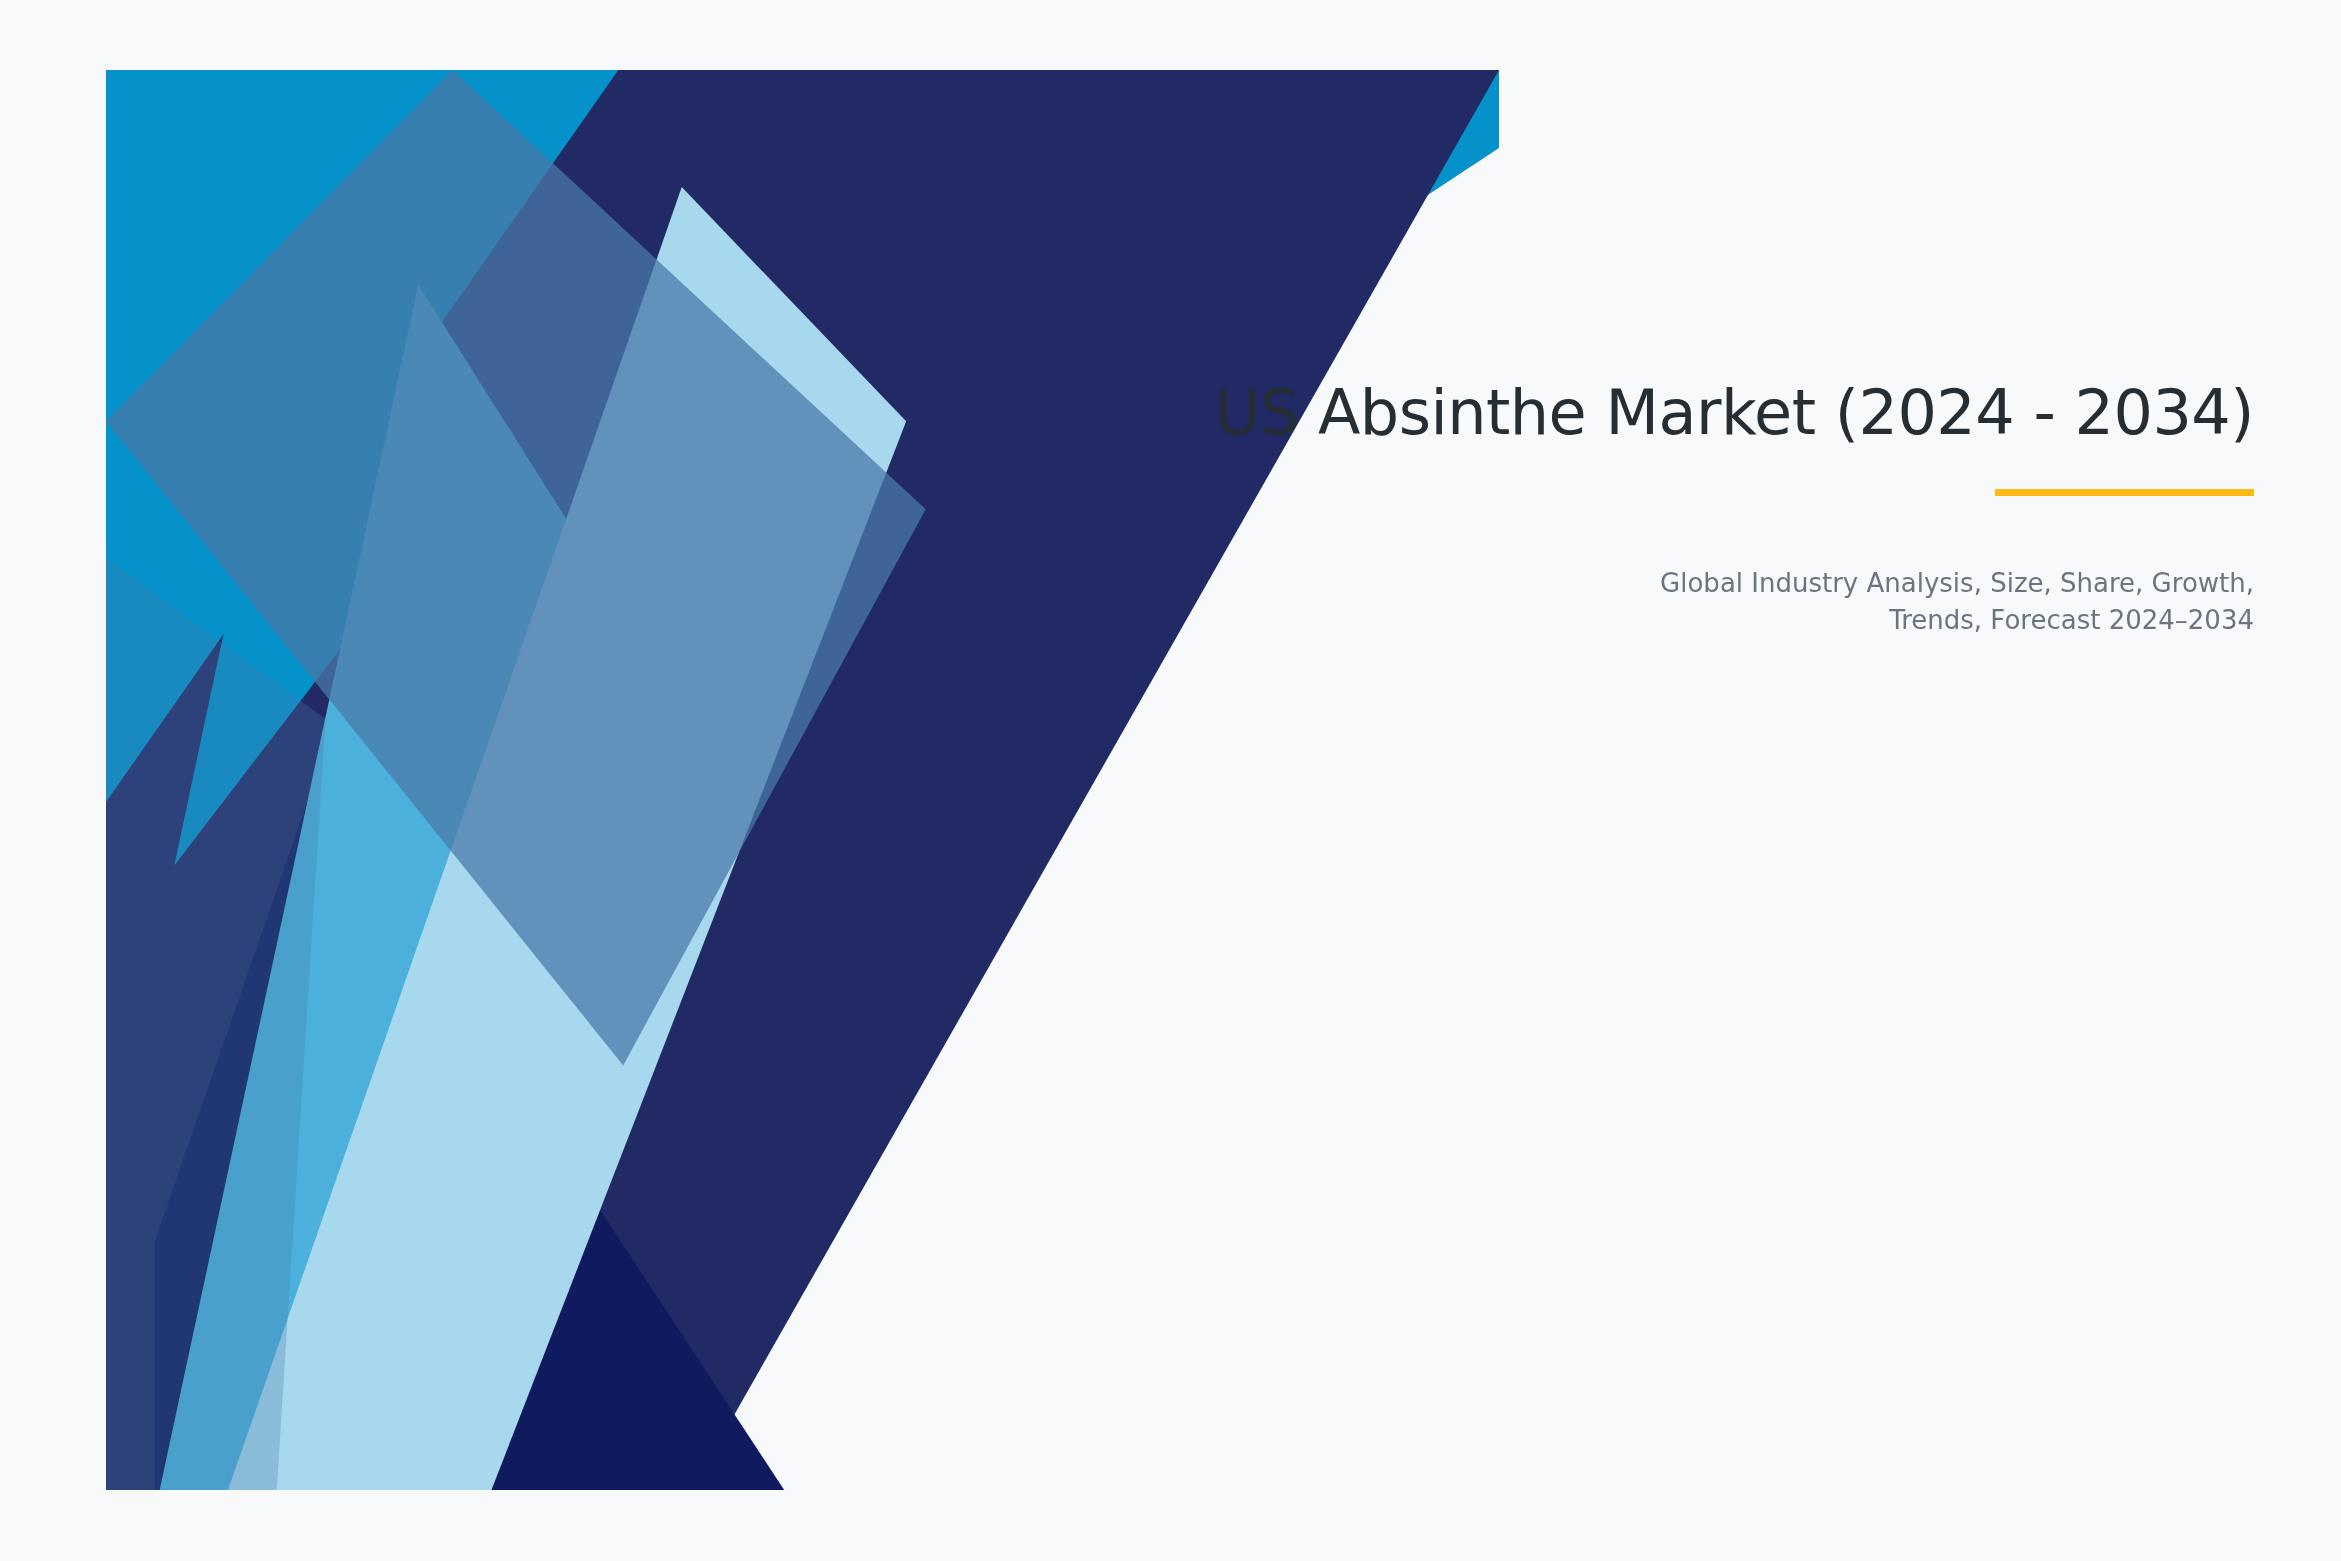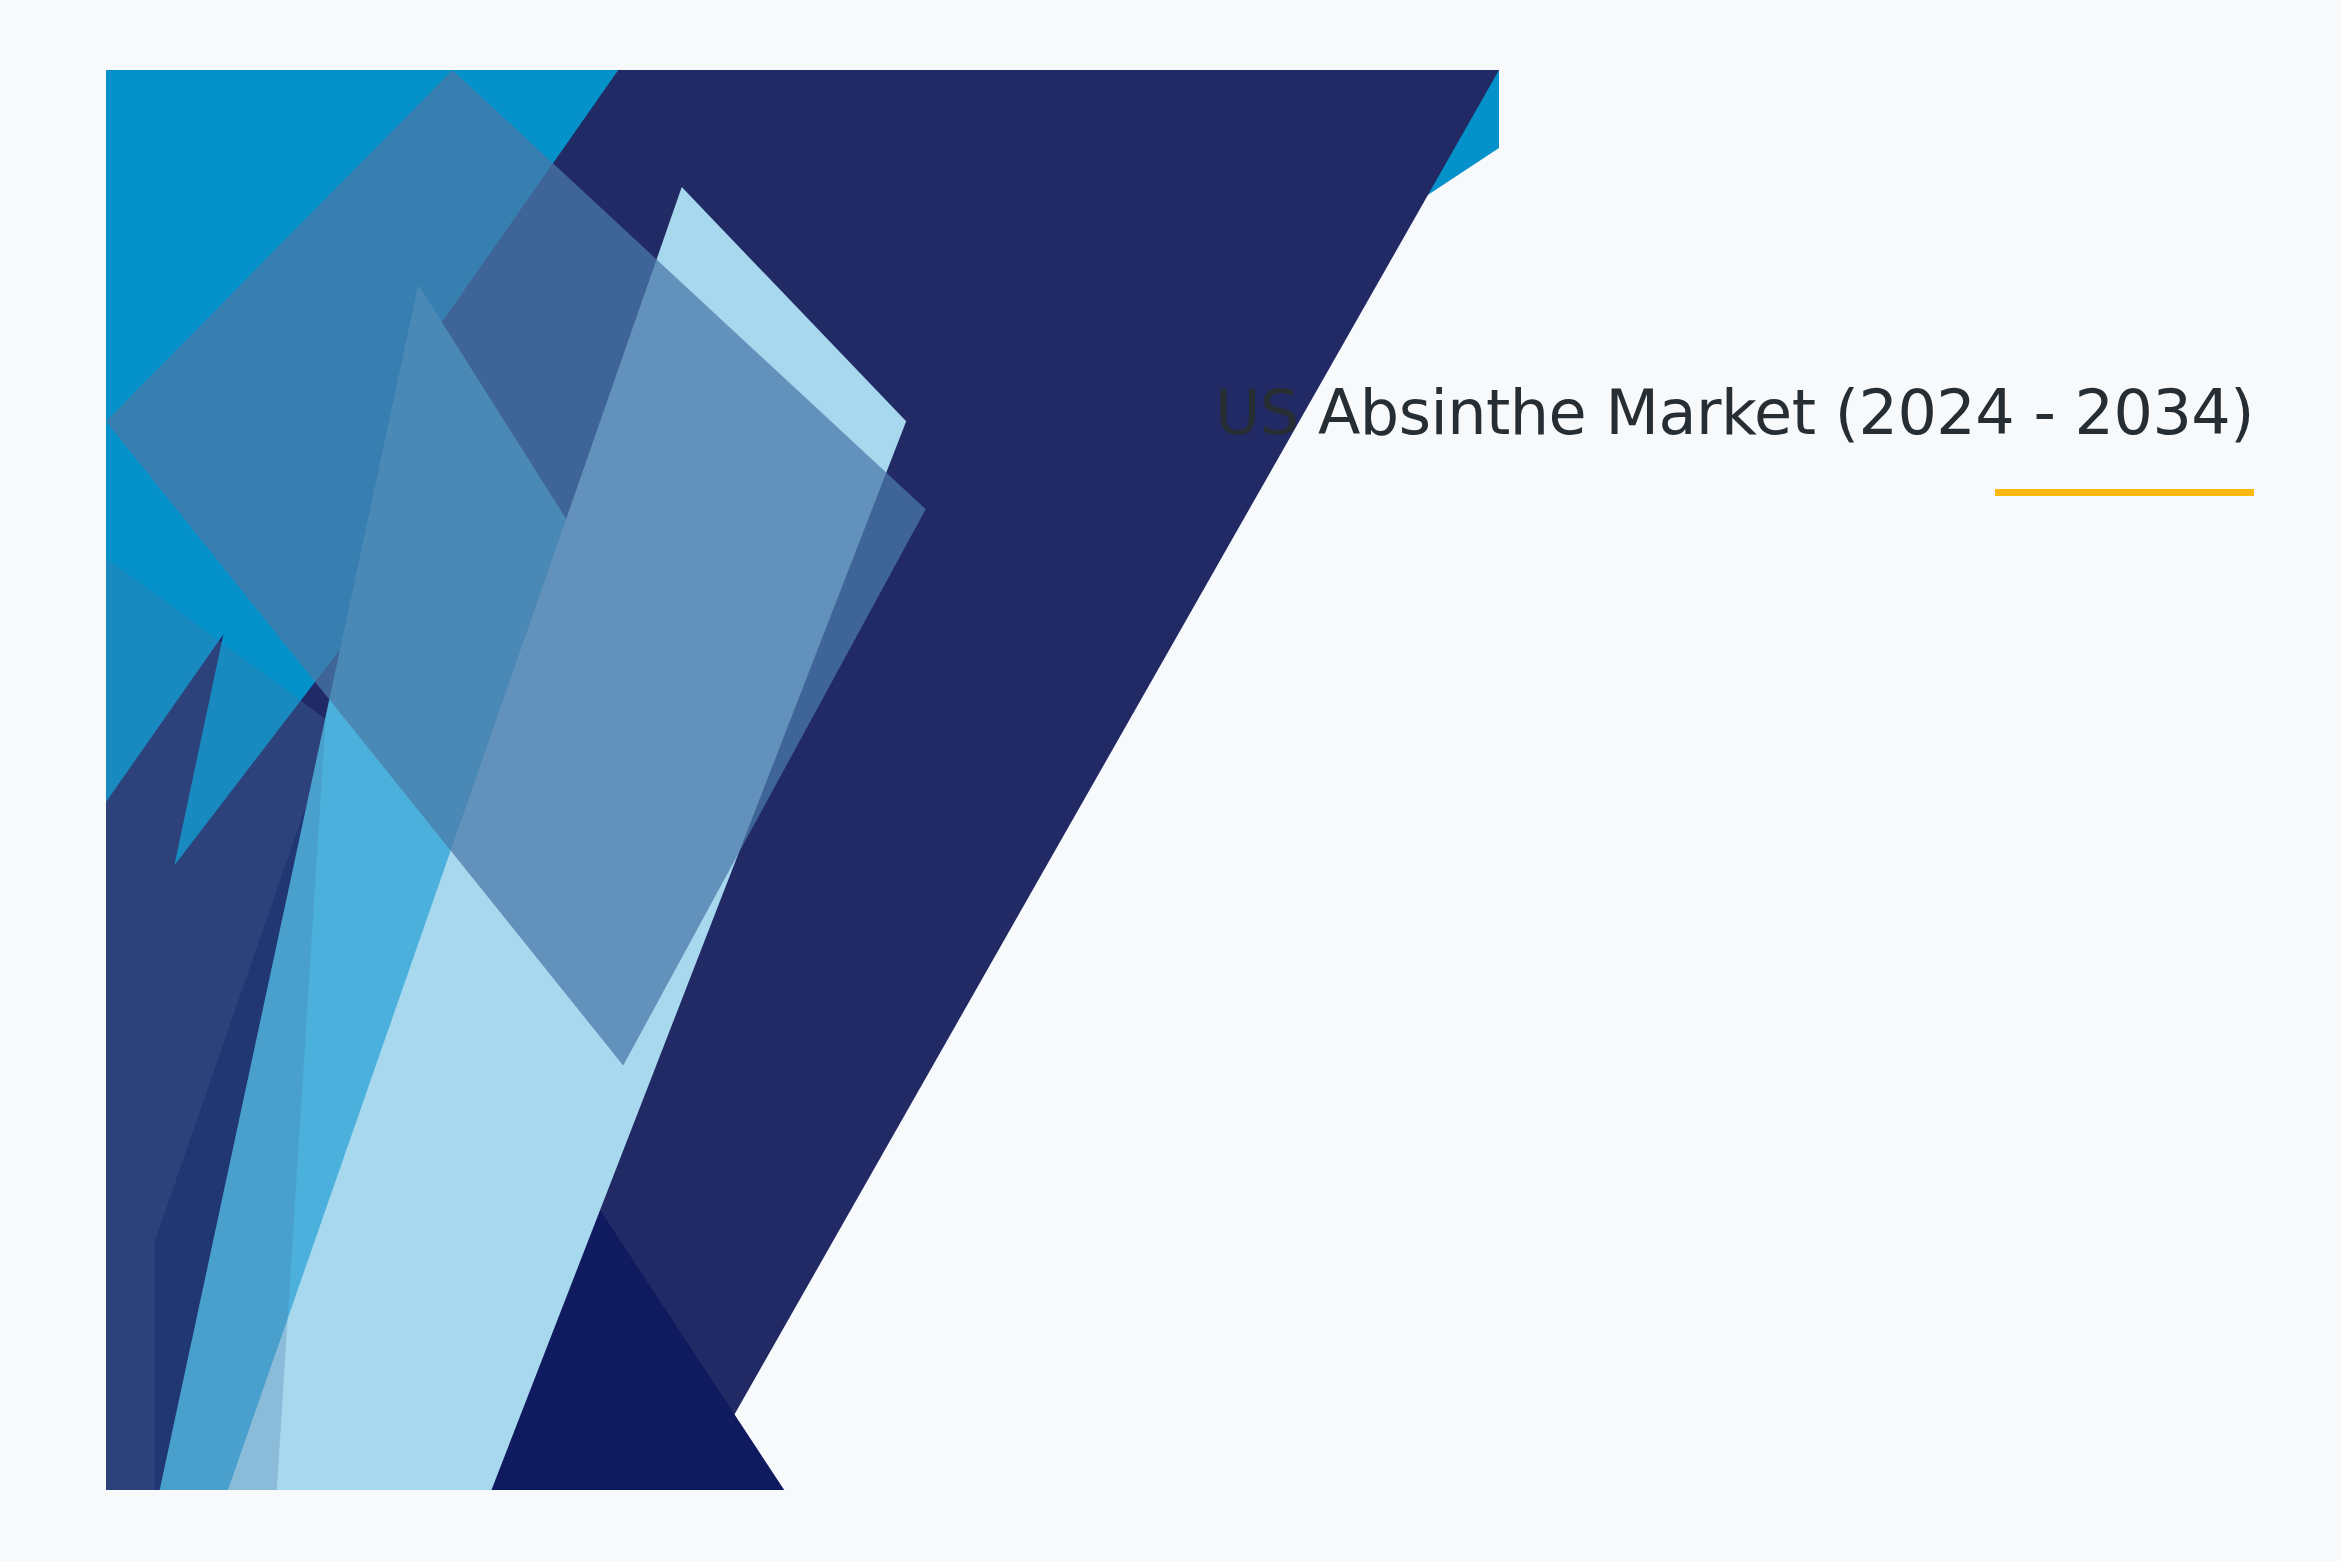--- a/index.html
+++ b/index.html
@@ -114,17 +114,18 @@
   </div>
 
   <div class="text-col">
 
     <h1 class="title">US Absinthe Market (2024 - 2034)</h1>
 
     <div class="rule-wrap">
       <div class="rule"></div>
     </div>
 
+    <p class="subtitle">Global Industry Analysis, Size, Share, Growth, Trends, Forecast 2024–2034</p>
 
   </div>
 
 </div>
 
 
 </body></html>

